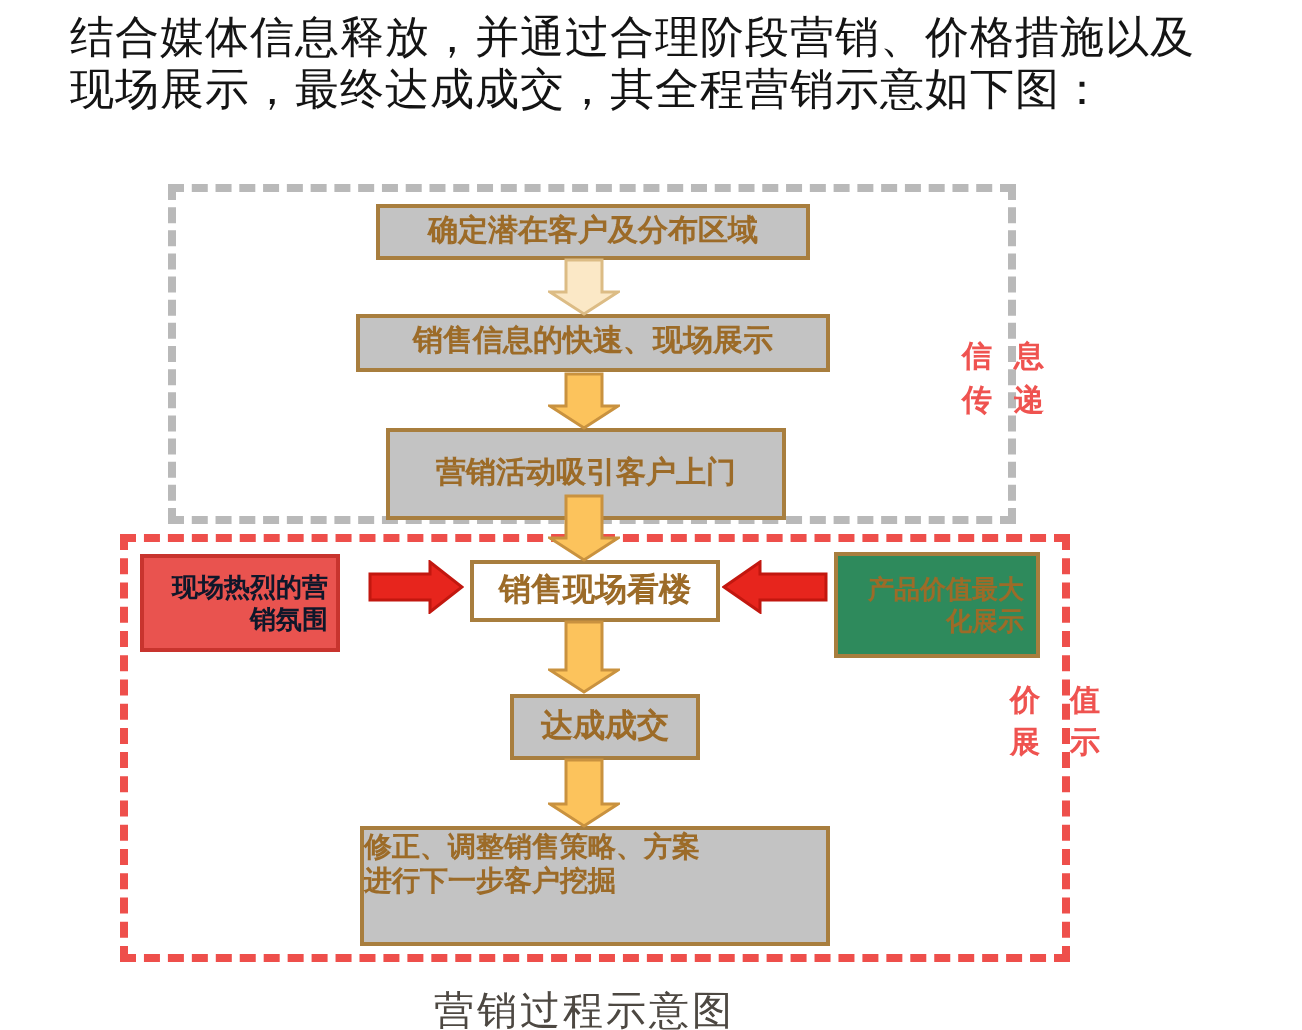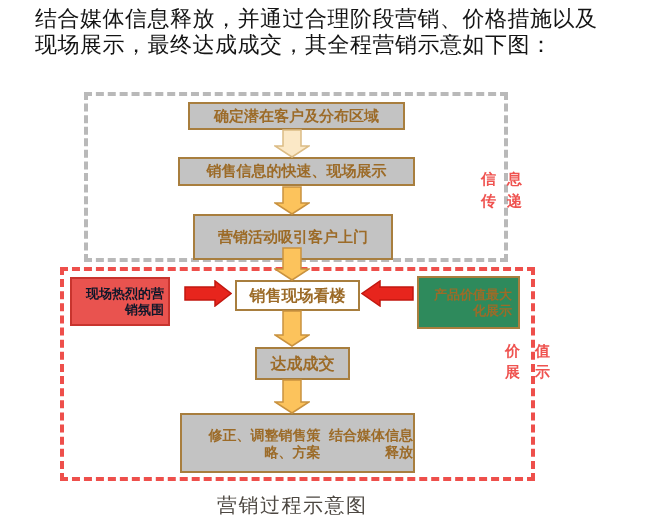--- a/index.html
+++ b/index.html
@@ -24,21 +24,21 @@
   .node1{left:188px;top:102px;width:217px;height:28px;}
   .node2{left:178px;top:157px;width:237px;height:29px;}
   .node3{left:193px;top:214px;width:200px;height:46px;}
   .node-white{left:235px;top:280px;width:125px;height:31px;background:#ffffff;font-size:16px;}
   .node-red{left:70px;top:277px;width:100px;height:49px;background:#e9534f;border-color:#c8342e;
             color:#0f172a;font-size:13px;line-height:16px;padding:0 4px;}
   .node-green{left:417px;top:276px;width:103px;height:53px;background:#2e8a5c;border-color:#a87e3e;
               color:#9c6b28;font-size:13px;line-height:16px;padding:0 6px;}
   .node-deal{left:255px;top:347px;width:95px;height:33px;font-size:16px;}
   .node-final{left:180px;top:413px;width:235px;height:60px;font-size:14px;line-height:17px;
-              align-items:flex-start;padding-top:12px;flex-direction:row;justify-content:flex-start;}
+              align-items:flex-start;padding-top:1px;flex-direction:column;justify-content:flex-start;}
 
   
   .arrow{position:absolute;}
   .arrow svg{display:block;}
   .fill-yellow{fill:#fcc35c;stroke:#c9923f;stroke-width:1.5;}
   .fill-pale{fill:#fbe8c6;stroke:#dcbc85;stroke-width:1.5;}
   .fill-red{fill:#e7251d;stroke:#c2170f;stroke-width:1.5;}
 
   
   .side-label{position:absolute;display:grid;grid-template-columns:15px 15px;grid-auto-rows:15px;
@@ -64,21 +64,21 @@
   <div class="node node1">确定潜在客户及分布区域</div>
   <div class="node node2">销售信息的快速、现场展示</div>
   <div class="node node3">营销活动吸引客户上门</div>
 
   <div class="node node-red">现场热烈的营销氛围</div>
   <div class="node node-green">产品价值最大化展示</div>
   <div class="node node-white">销售现场看楼</div>
   <div class="node node-deal">达成成交</div>
   <div class="node node-final">
     <div>修正、调整销售策略、方案</div>
-    <div>结合媒体信息释放</div>
+    <div>进行下一步客户挖掘</div>
   </div>
 
   <div class="arrow" style="left:274px;top:129px;">
     <svg width="36" height="29" viewBox="0 0 36 29">
         <polygon class="fill-pale" points="9,1 27,1 27,17 35,17 18,28 1,17 9,17"></polygon>
       </svg>
   </div>
   <div class="arrow" style="left:274px;top:186px;">
     <svg width="36" height="29" viewBox="0 0 36 29">
         <polygon class="fill-yellow" points="9,1 27,1 27,17 35,17 18,28 1,17 9,17"></polygon>

